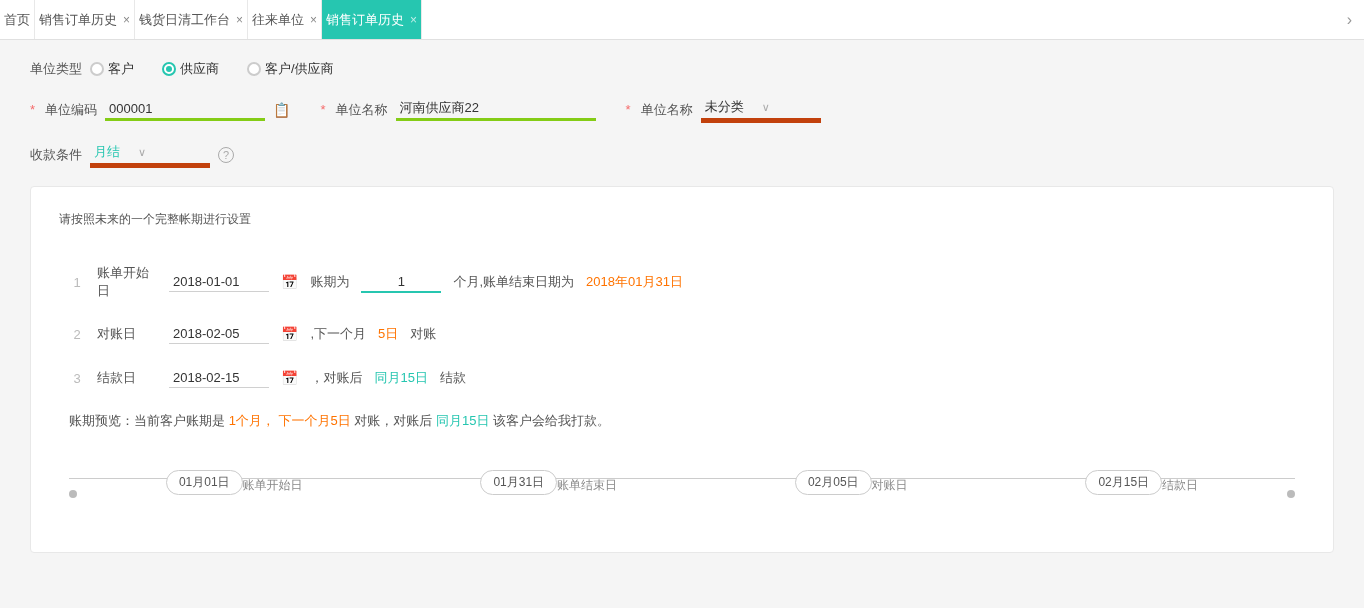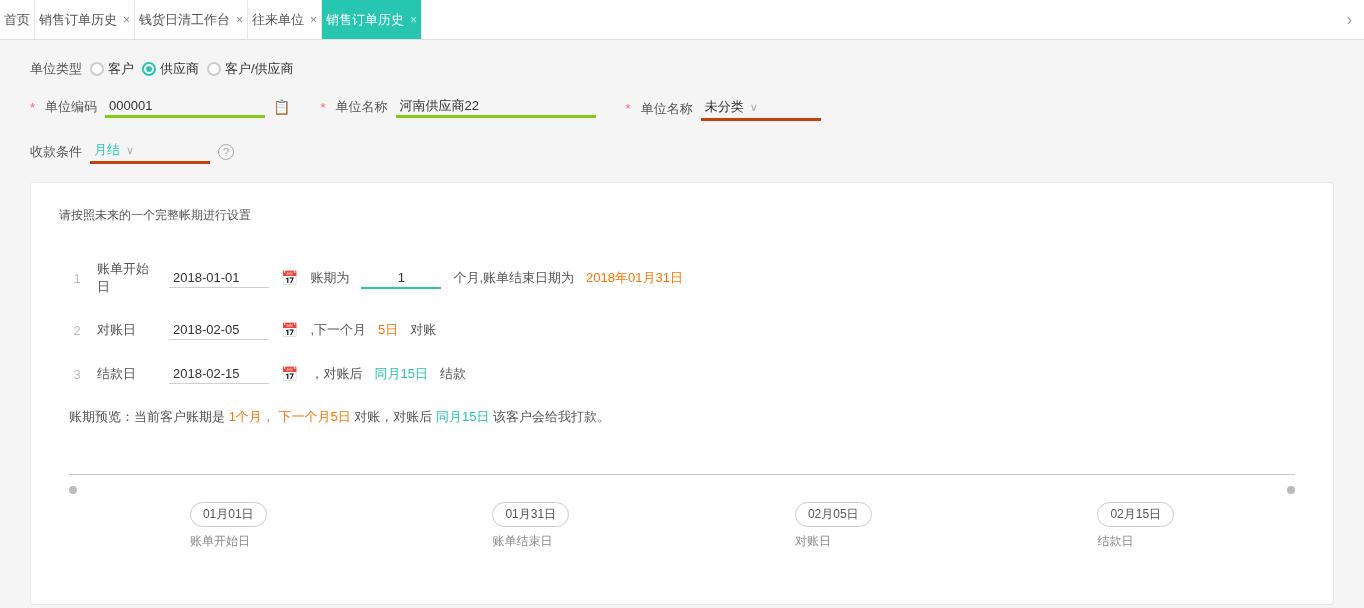--- a/index.html
+++ b/index.html
@@ -47,21 +47,21 @@
     
     .page-content {
       padding: 20px 30px;
       background: #f5f5f5;
       min-height: calc(100vh - 40px);
     }
 
     
     .form-row {
       display: flex;
-      align-items: flex-start;
+      align-items: center;
       margin-bottom: 18px;
       gap: 30px;
     }
     .form-field {
       display: flex;
       align-items: center;
       gap: 8px;
     }
     .field-label {
       color: #555;
@@ -85,21 +85,21 @@
     .input-icon {
       color: #aaa;
       font-size: 14px;
       cursor: pointer;
     }
 
     
     .radio-group {
       display: flex;
       align-items: center;
-      gap: 8px;
+      gap: 28px;
     }
     .radio-item {
       display: flex;
       align-items: center;
       gap: 4px;
       cursor: pointer;
     }
     .radio-circle {
       width: 14px;
       height: 14px;
@@ -118,22 +118,22 @@
       width: 6px;
       height: 6px;
       border-radius: 50%;
       background: #26c6b0;
     }
 
     
     .field-select {
       display: flex;
       align-items: center;
-      gap: 6px;
-      border-bottom: 3px solid #c2410c;
+      gap: 18px;
+      border-bottom: 5px solid #c2410c;
       padding: 2px 4px;
       cursor: pointer;
       min-width: 120px;
     }
     .select-value {
       color: #26c6b0;
       font-size: 13px;
     }
     .select-arrow {
       color: #aaa;
@@ -228,23 +228,23 @@
     
     .preview-text {
       font-size: 13px;
       color: #555;
       margin-top: 8px;
       margin-bottom: 20px;
       padding: 0 10px;
     }
     .timeline-node {
       display: flex;
-      flex-direction: column;
+      flex-direction: row;
+      align-items: center;
       position: relative;
-      margin-top: 36px;
     }
     .node-pill {
       background: #fff;
       border: 1px solid #ccc;
       border-radius: 20px;
       padding: 3px 12px;
       font-size: 12px;
       color: #555;
       white-space: nowrap;
     }

